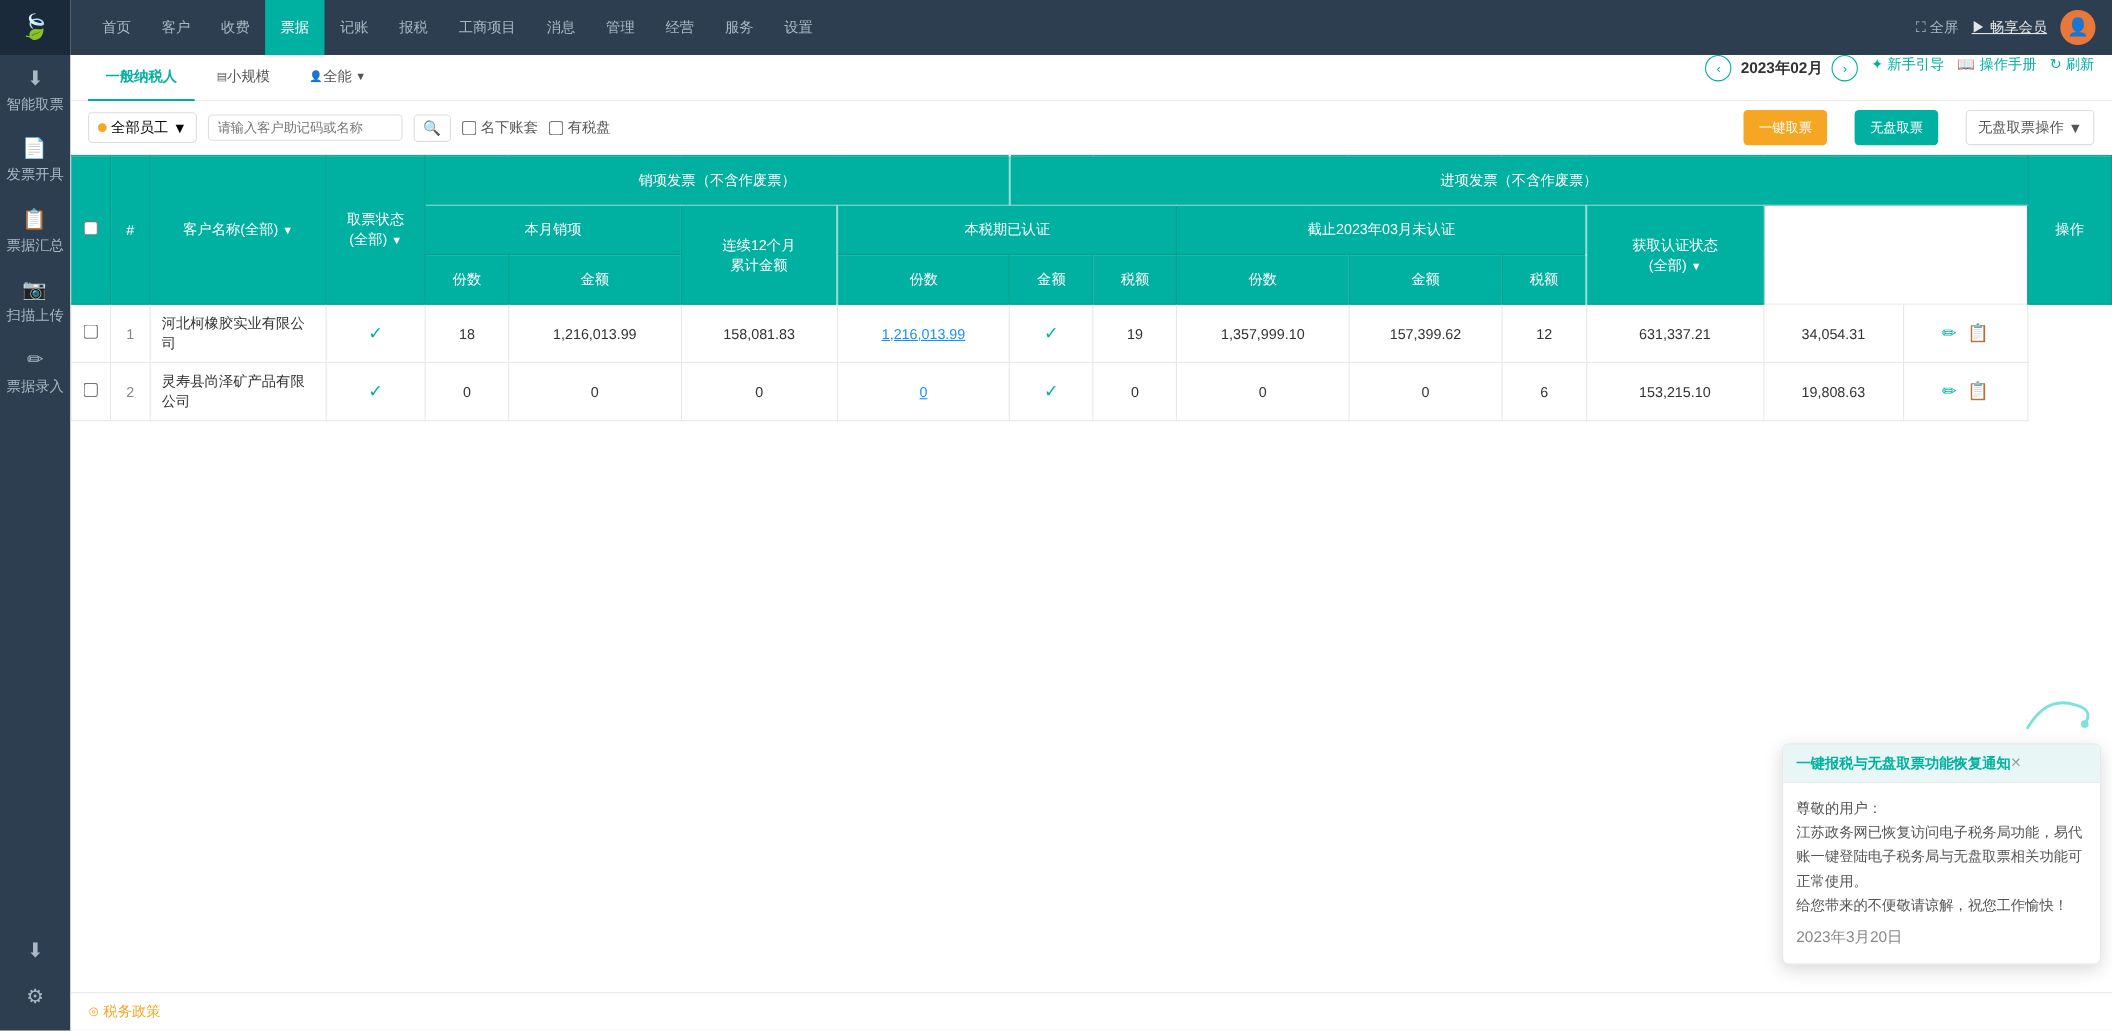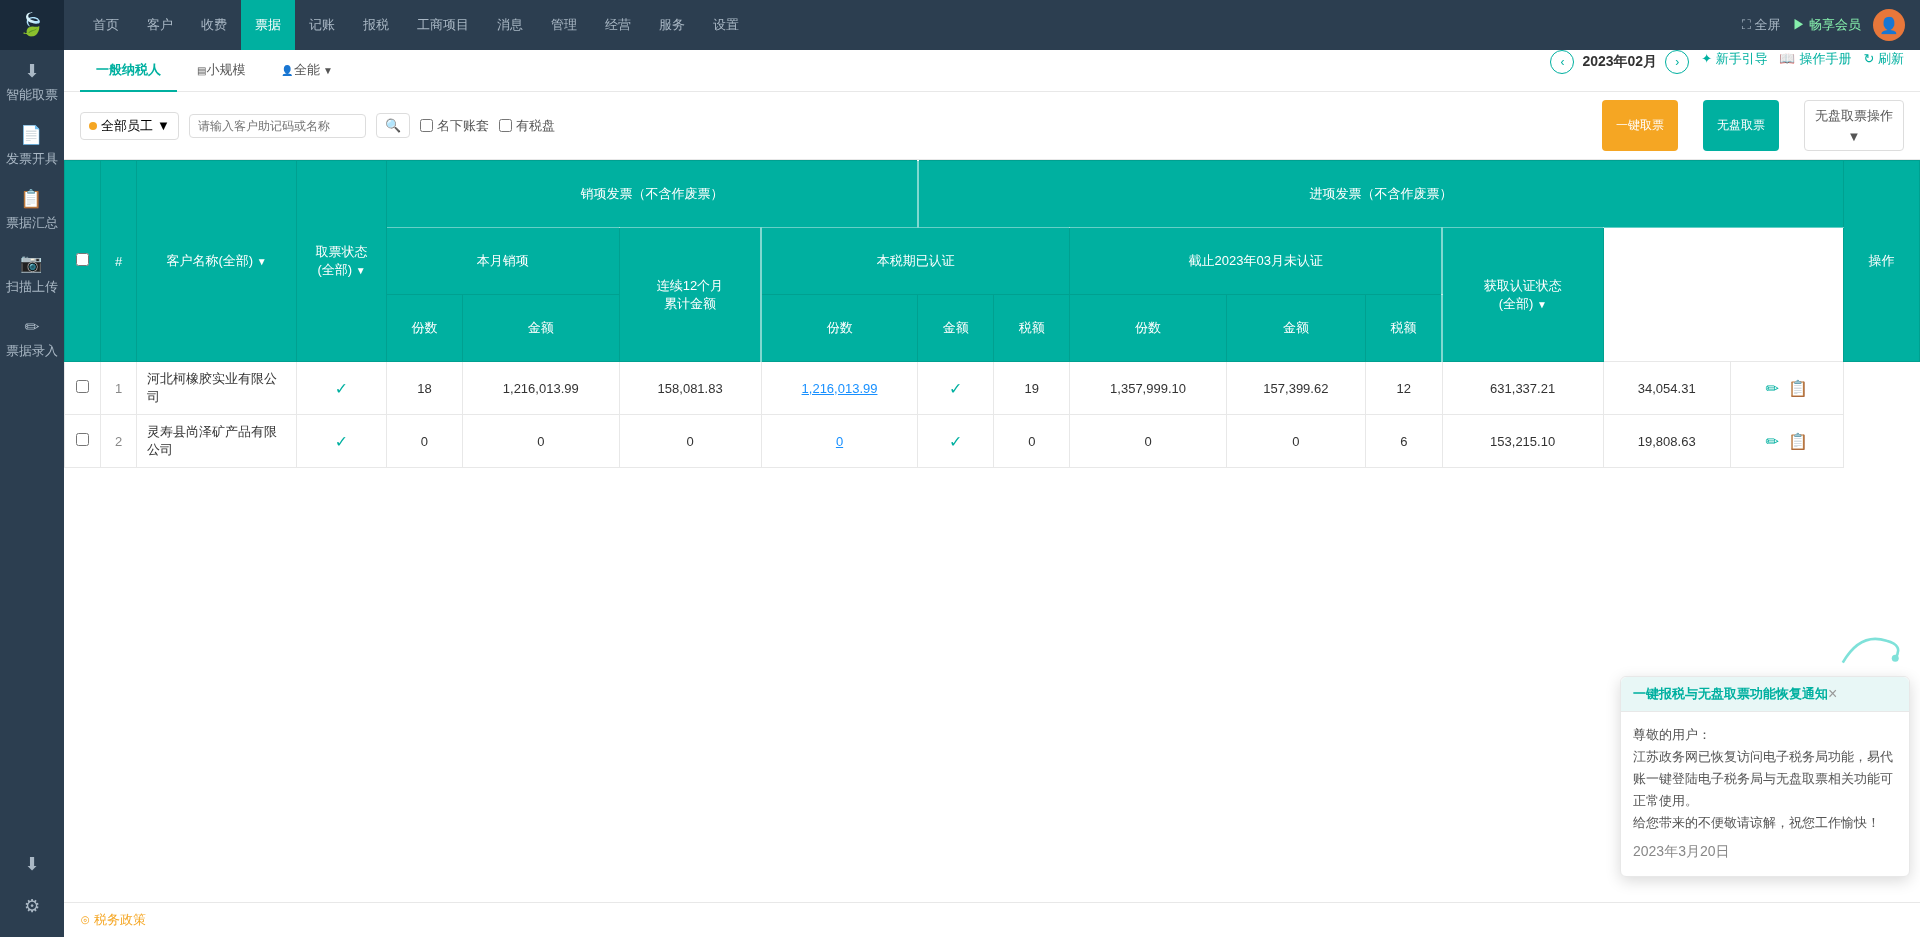--- a/index.html
+++ b/index.html
@@ -215,39 +215,39 @@
       font-size: 12px;
     }
     .btn-outline {
       background: white;
       color: #555;
       border: 1px solid #ddd;
       border-radius: 4px;
       padding: 6px 10px;
       cursor: pointer;
       font-size: 12px;
-      display: flex; align-items: center; gap: 4px; flex-direction: column;
+      display: flex; align-items: center; gap: 4px;
     }
 
     
     .table-wrapper {
       flex: 1;
       overflow: auto;
       background: white;
       margin: 0;
     }
     table {
       width: 100%;
       border-collapse: collapse;
       font-size: 12px;
     }
     thead tr th {
       background: #00b0a0;
       color: white;
-      padding: 24px 10px;
+      padding: 13px 10px;
       text-align: center;
       border: 1px solid #00a090;
       font-weight: normal;
       white-space: nowrap;
       margin-left: 20px;
     }
     tbody tr td {
       padding: 8px 10px;
       text-align: center;
       border: 1px solid #e8e8e8;
@@ -365,21 +365,21 @@
     <div class="nav-item">消息</div>
     <div class="nav-item">管理</div>
     <div class="nav-item">经营</div>
     <div class="nav-item">服务</div>
     <div class="nav-item">设置</div>
     <div class="nav-right">
       <span>
         <span>⛶</span>
         <span>全屏</span>
       </span>
-      <span style="color:#86efac;">
+      <span style="color:#e5e5e5;text-decoration:underline;">
         <span>▶</span>
         <span>畅享会员</span>
       </span>
       <div class="avatar">👤</div>
     </div>
   </div>
 
   <div class="page-content">
 
     <div class="tab-bar">

